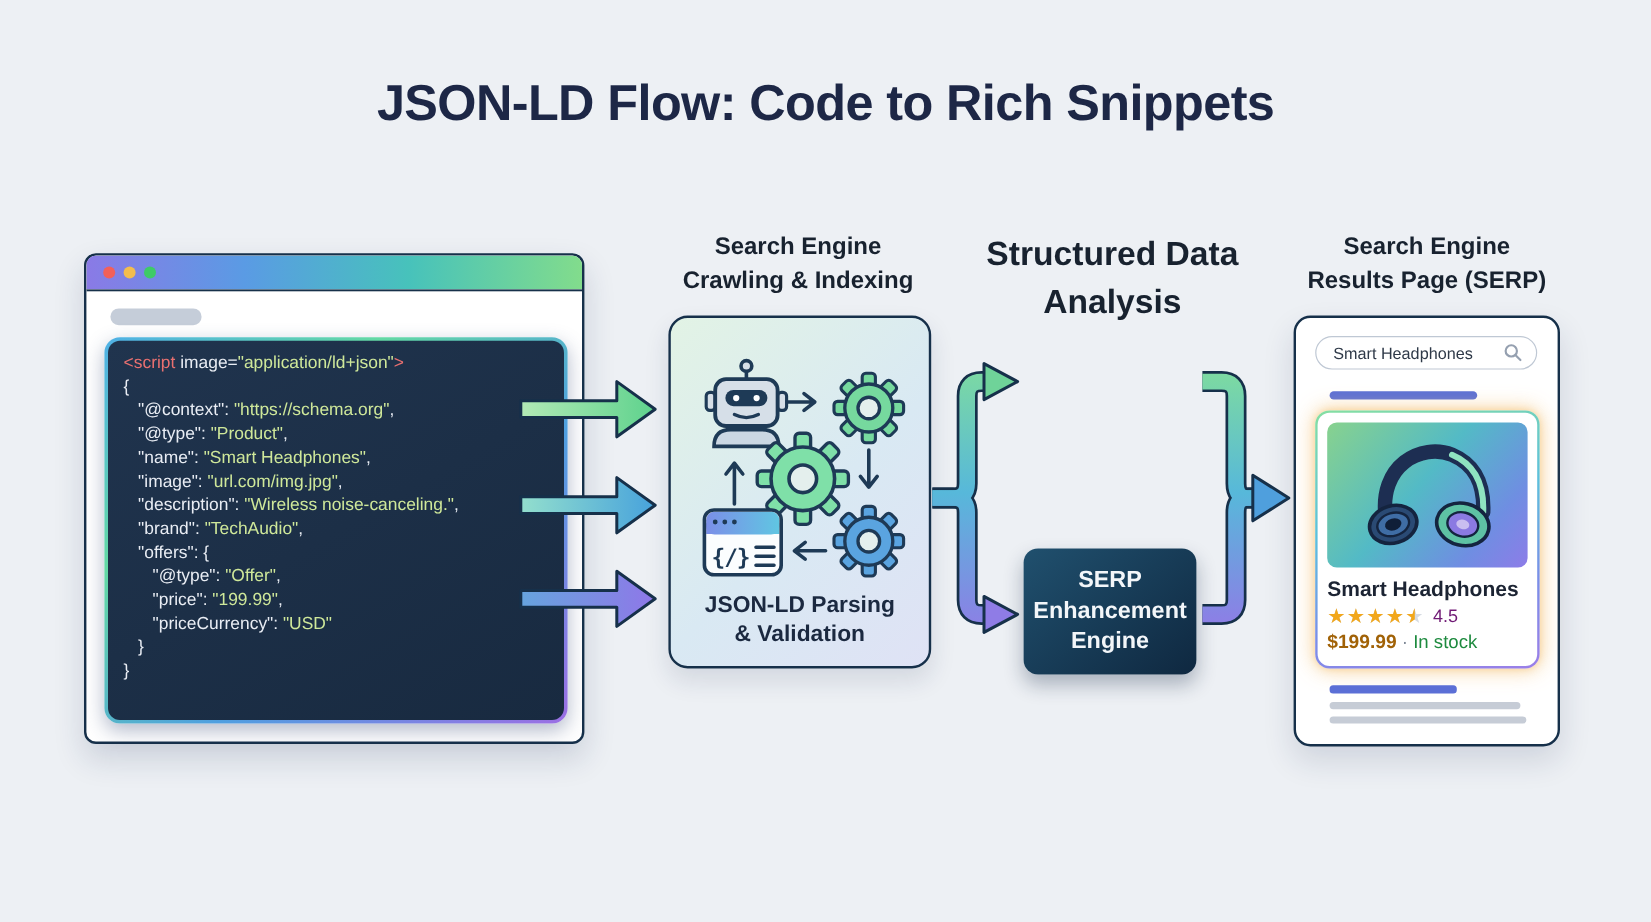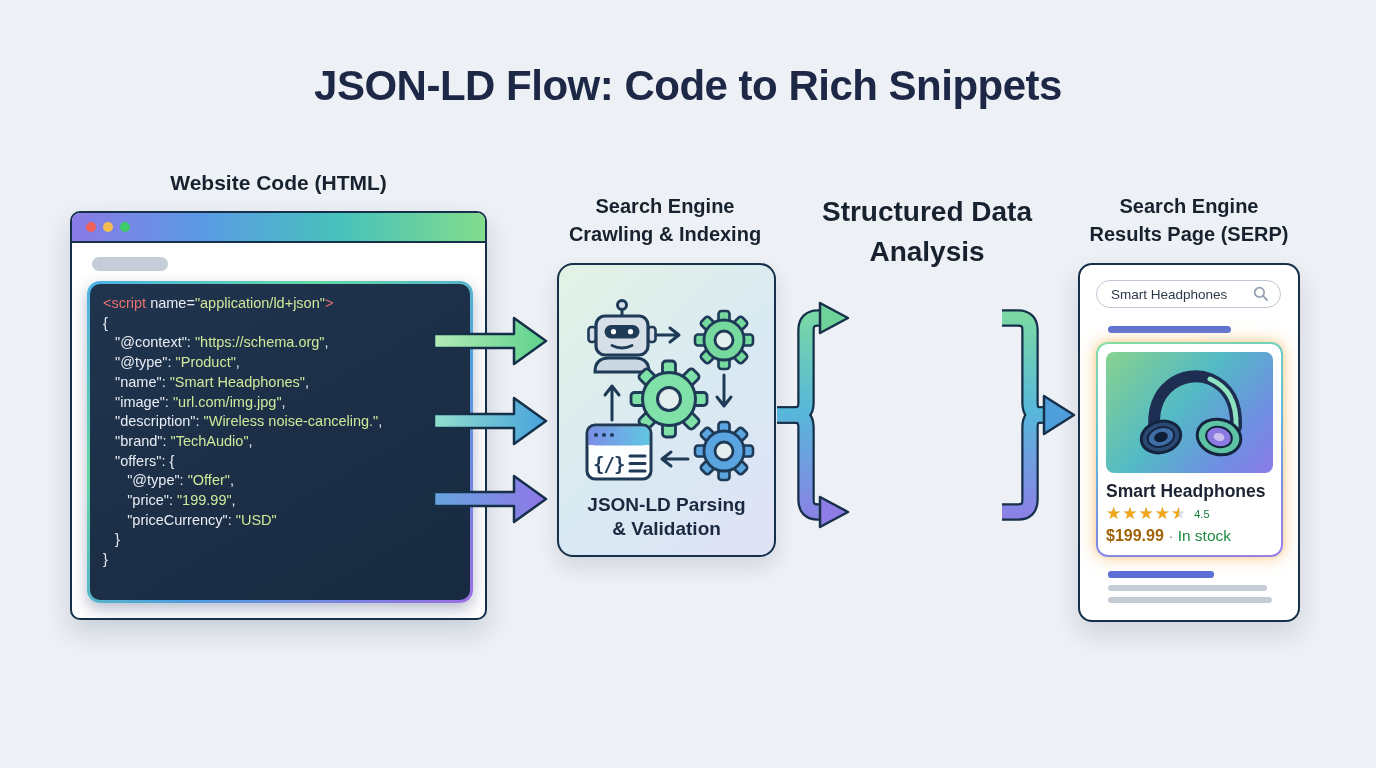--- a/index.html
+++ b/index.html
@@ -63,58 +63,57 @@
     box-shadow:0 0 18px rgba(246,196,120,.8),0 0 5px rgba(246,196,120,.5);}
   .card{width:100%;height:100%;background:#fff;border-radius:10px;padding:8px;box-sizing:border-box;}
   .prod-img{width:100%;height:121px;border-radius:8px;
     background:linear-gradient(130deg,#88d28e,#53bac6 45%,#6f8ee2 78%,#8d7ce8);
     display:flex;align-items:center;justify-content:center;overflow:hidden;}
   .prod-name{margin-top:8px;font-size:17.5px;font-weight:700;color:#1c2433;}
   .rating-row{margin-top:3px;display:flex;align-items:center;gap:7px;}
   .stars{position:relative;display:inline-block;font-size:17px;letter-spacing:1px;line-height:1;}
   .stars-base{color:#d6dbe2;}
   .stars-fill{position:absolute;left:0;top:0;overflow:hidden;white-space:nowrap;color:#f2a71b;}
-  .rating-num{font-size:11px;color:#15803d;}
+  .rating-num{font-size:15px;color:#701a75;}
   .price-row{margin-top:5px;font-size:15.5px;}
   .price{font-weight:700;color:#a16207;font-size:16px;}
   .dot-sep{color:#7c8694;}
   .stock{color:#1d8a3e;font-weight:500;text-align:center;}
   .bar{position:absolute;border-radius:3px;}
   .bar-blue2{left:28px;top:306px;width:106px;height:7px;background:#5b6fd6;}
   .bar-gray1{left:28px;top:320px;width:159px;height:6px;background:#c6ccd6;}
   .bar-gray2{left:28px;top:332px;width:164px;height:6px;background:#c6ccd6;}
 
   .overlay{position:absolute;inset:0;pointer-events:none;}
 </style>
 </head>
 <body>
 
 <div id="stage">
 
   <div class="main-title">JSON-LD Flow: Code to Rich Snippets</div>
 
-  <div class="col-heading" id="h-code">Website Code (HTML)</div>
   <div class="col-heading" id="h-crawl">Search Engine
 Crawling &amp; Indexing</div>
   <div class="col-heading" id="h-analysis">Structured Data
 Analysis</div>
   <div class="col-heading" id="h-serp">Search Engine
 Results Page (SERP)</div>
 
   <div class="abs browser">
     <div class="titlebar">
       <span class="dot" style="background:#f2605a"></span>
       <span class="dot" style="background:#f3bd4e"></span>
       <span class="dot" style="background:#3ecb67"></span>
     </div>
     <div class="addr"></div>
     <div class="code-wrap">
       <div class="code-block">
         <div class="code-lines">
-            <div class="code-line"><span class="tok-tag">&lt;script </span><span class="tok-plain">name=</span><span class="tok-str">"application/ld+json"</span><span class="tok-tag">&gt;</span></div>
+            <div class="code-line"><span class="tok-tag">&lt;script </span><span class="tok-plain">image=</span><span class="tok-str">"application/ld+json"</span><span class="tok-tag">&gt;</span></div>
             <div class="code-line"><span class="tok-plain">{</span></div>
             <div class="code-line"><span class="tok-plain">   "@context": </span><span class="tok-str">"https://schema.org"</span><span class="tok-plain">,</span></div>
             <div class="code-line"><span class="tok-plain">   "@type": </span><span class="tok-str">"Product"</span><span class="tok-plain">,</span></div>
             <div class="code-line"><span class="tok-plain">   "name": </span><span class="tok-str">"Smart Headphones"</span><span class="tok-plain">,</span></div>
             <div class="code-line"><span class="tok-plain">   "image": </span><span class="tok-str">"url.com/img.jpg"</span><span class="tok-plain">,</span></div>
             <div class="code-line"><span class="tok-plain">   "description": </span><span class="tok-str">"Wireless noise-canceling."</span><span class="tok-plain">,</span></div>
             <div class="code-line"><span class="tok-plain">   "brand": </span><span class="tok-str">"TechAudio"</span><span class="tok-plain">,</span></div>
             <div class="code-line"><span class="tok-plain">   "offers": {</span></div>
             <div class="code-line"><span class="tok-plain">      "@type": </span><span class="tok-str">"Offer"</span><span class="tok-plain">,</span></div>
             <div class="code-line"><span class="tok-plain">      "price": </span><span class="tok-str">"199.99"</span><span class="tok-plain">,</span></div>
@@ -204,20 +203,23 @@
         <path d="M97,70 H116 M111,63 L120,70 L111,77"></path>
         <path d="M165,110 V138 M158,132 L165,141 L172,132"></path>
         <path d="M129,194 H106 M112,187 L103,194 L112,201"></path>
         <path d="M53,155 V124 M46,130 L53,121 L60,130"></path>
       </g>
     </svg>
     <div class="midbox-label">JSON-LD Parsing
 &amp; Validation</div>
   </div>
 
+  <div class="abs darkbox" id="box-serp-engine">SERP
+Enhancement
+Engine</div>
 
   <div class="abs serp-panel">
     <div class="search-pill">
       <span class="search-text">Smart Headphones</span>
       <svg width="16" height="16" viewBox="0 0 16 16">
         <circle cx="6.4" cy="6.4" r="4.7" stroke="#95a0b0" stroke-width="1.8" fill="none"></circle>
         <line x1="10" y1="10" x2="14" y2="14" stroke="#95a0b0" stroke-width="1.8" stroke-linecap="round"></line>
       </svg>
     </div>
     <div class="blue-bar"></div>

